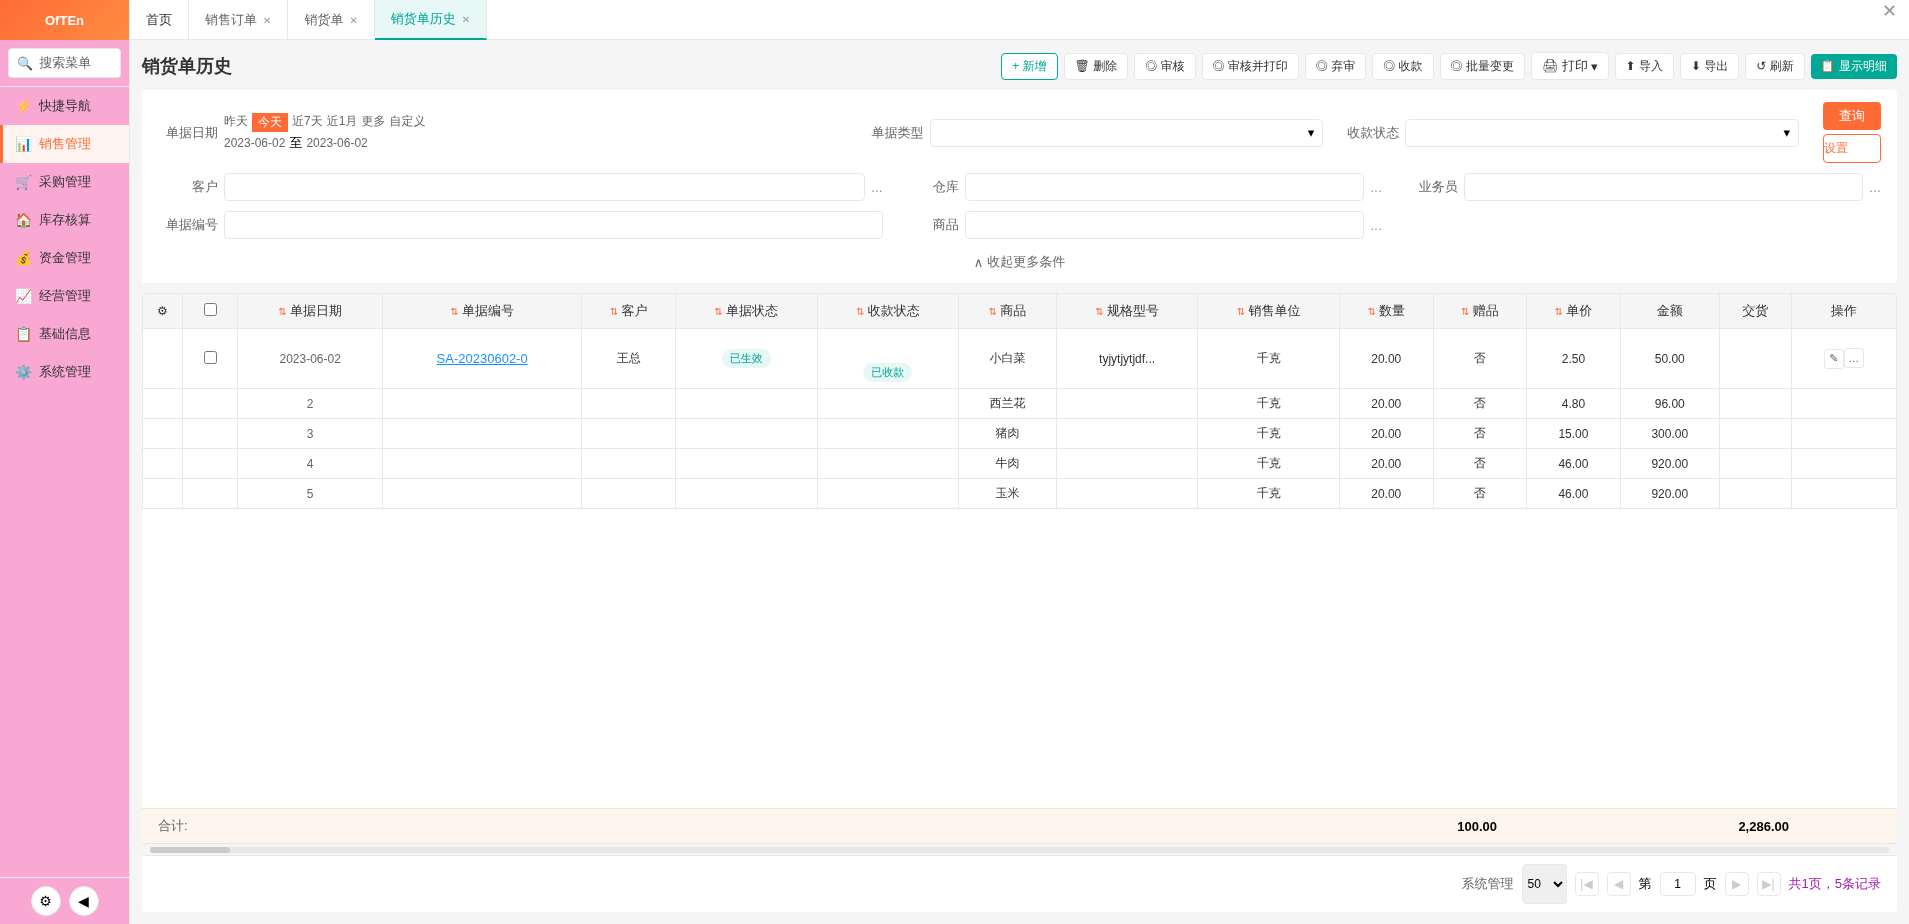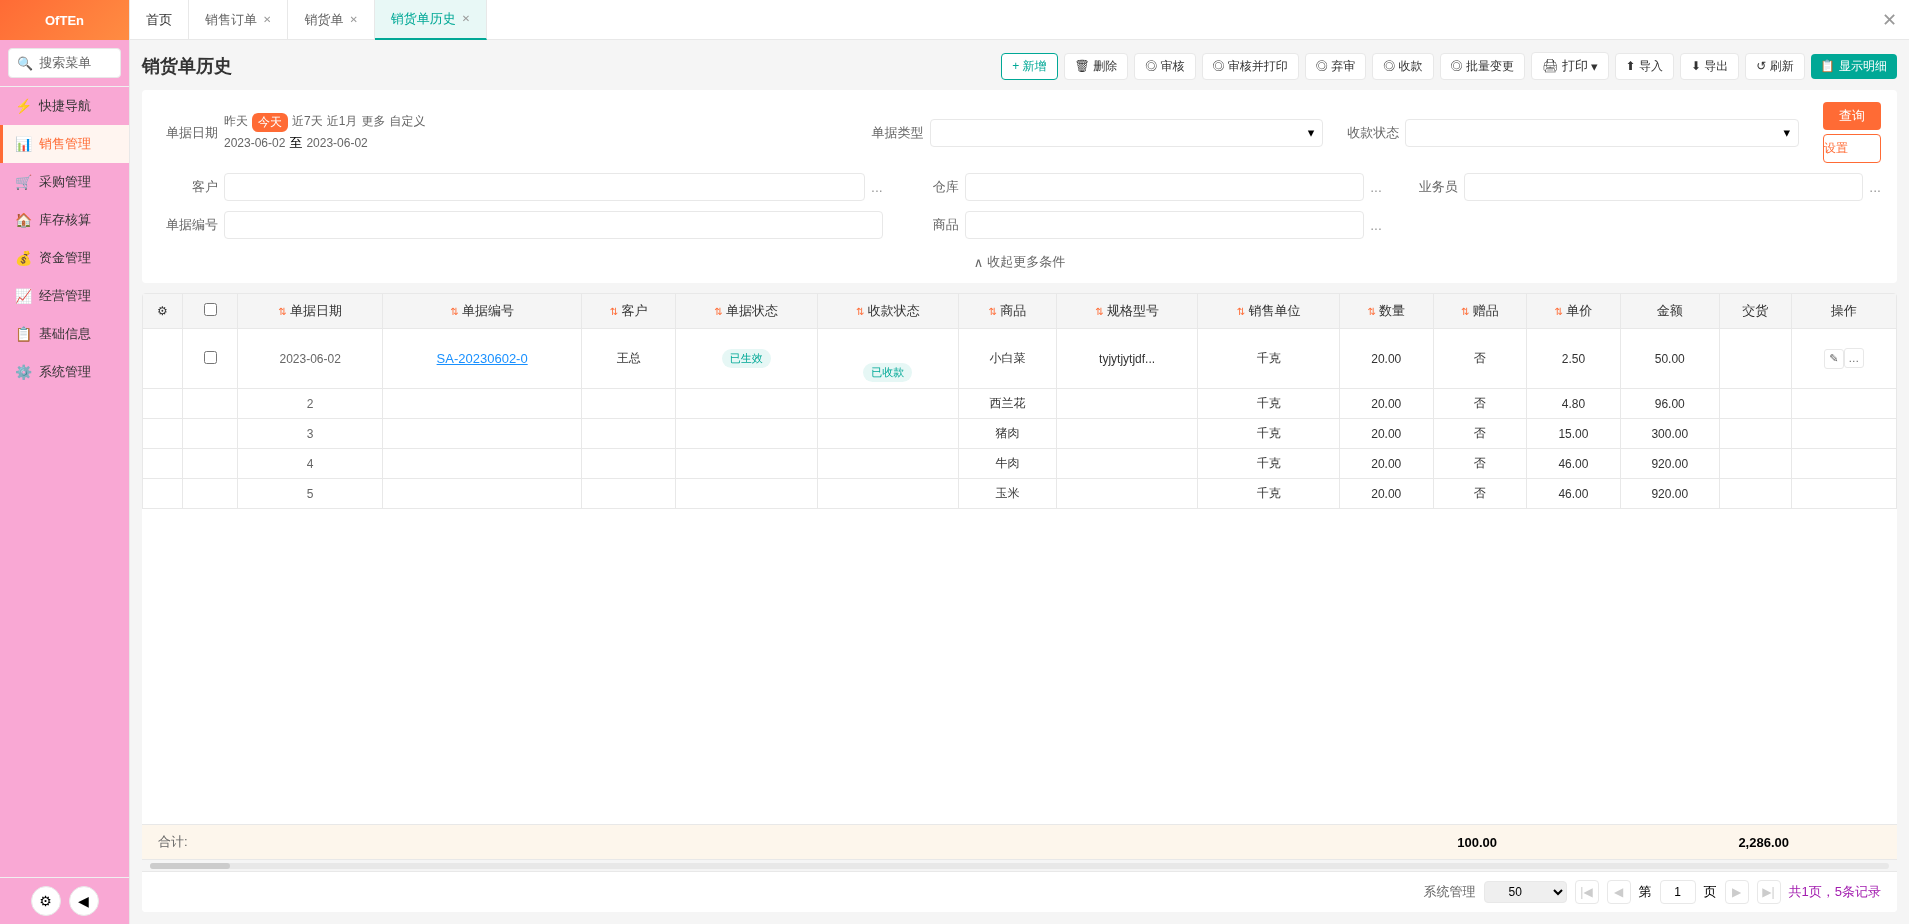--- a/index.html
+++ b/index.html
@@ -75,21 +75,21 @@
       display: flex;
       flex-direction: column;
       overflow: hidden;
     }
 
     
     .tabs-bar {
       height: 40px;
       background: #fff;
       display: flex;
-      align-items: center;
+      align-items: flex-start;
       border-bottom: 1px solid #e8e8e8;
       flex-shrink: 0;
     }
     .tab {
       height: 40px;
       padding: 0 16px;
       display: flex;
       align-items: center;
       gap: 6px;
       cursor: pointer;
@@ -209,21 +209,21 @@
       gap: 4px;
     }
     .date-shortcut {
       font-size: 12px;
       color: #666;
       cursor: pointer;
     }
     .date-shortcut.active {
       color: #fff;
       background: #ff6b35;
-      border-radius: 6px;
+      border-radius: 0;
       padding: 1px 6px;
     }
     .date-value {
       font-size: 12px;
       color: #666;
     }
     .filter-select {
       flex: 1;
       height: 28px;
       border: 1px solid #e8e8e8;
@@ -362,24 +362,24 @@
       align-items: center;
       justify-content: flex-end;
       padding: 8px 16px;
       gap: 8px;
       background: #fff;
       border-top: 1px solid #e8e8e8;
       font-size: 12px;
     }
     .page-size-label { color: #666; }
     .page-size-select {
-      height: 22px;
-      border: 1px solid #e8e8e8;
-      border-radius: 4px;
-      padding: 0 20px;
+      height: 40px;
+      border: 1px solid #e8e8e8;
+      border-radius: 4px;
+      padding: 0 1px;
       font-size: 12px;
     }
     .page-nav-btn {
       width: 24px; height: 24px;
       display: flex; align-items: center; justify-content: center;
       border: 1px solid #e8e8e8;
       border-radius: 4px;
       cursor: pointer;
       background: #fff;
       color: #666;

